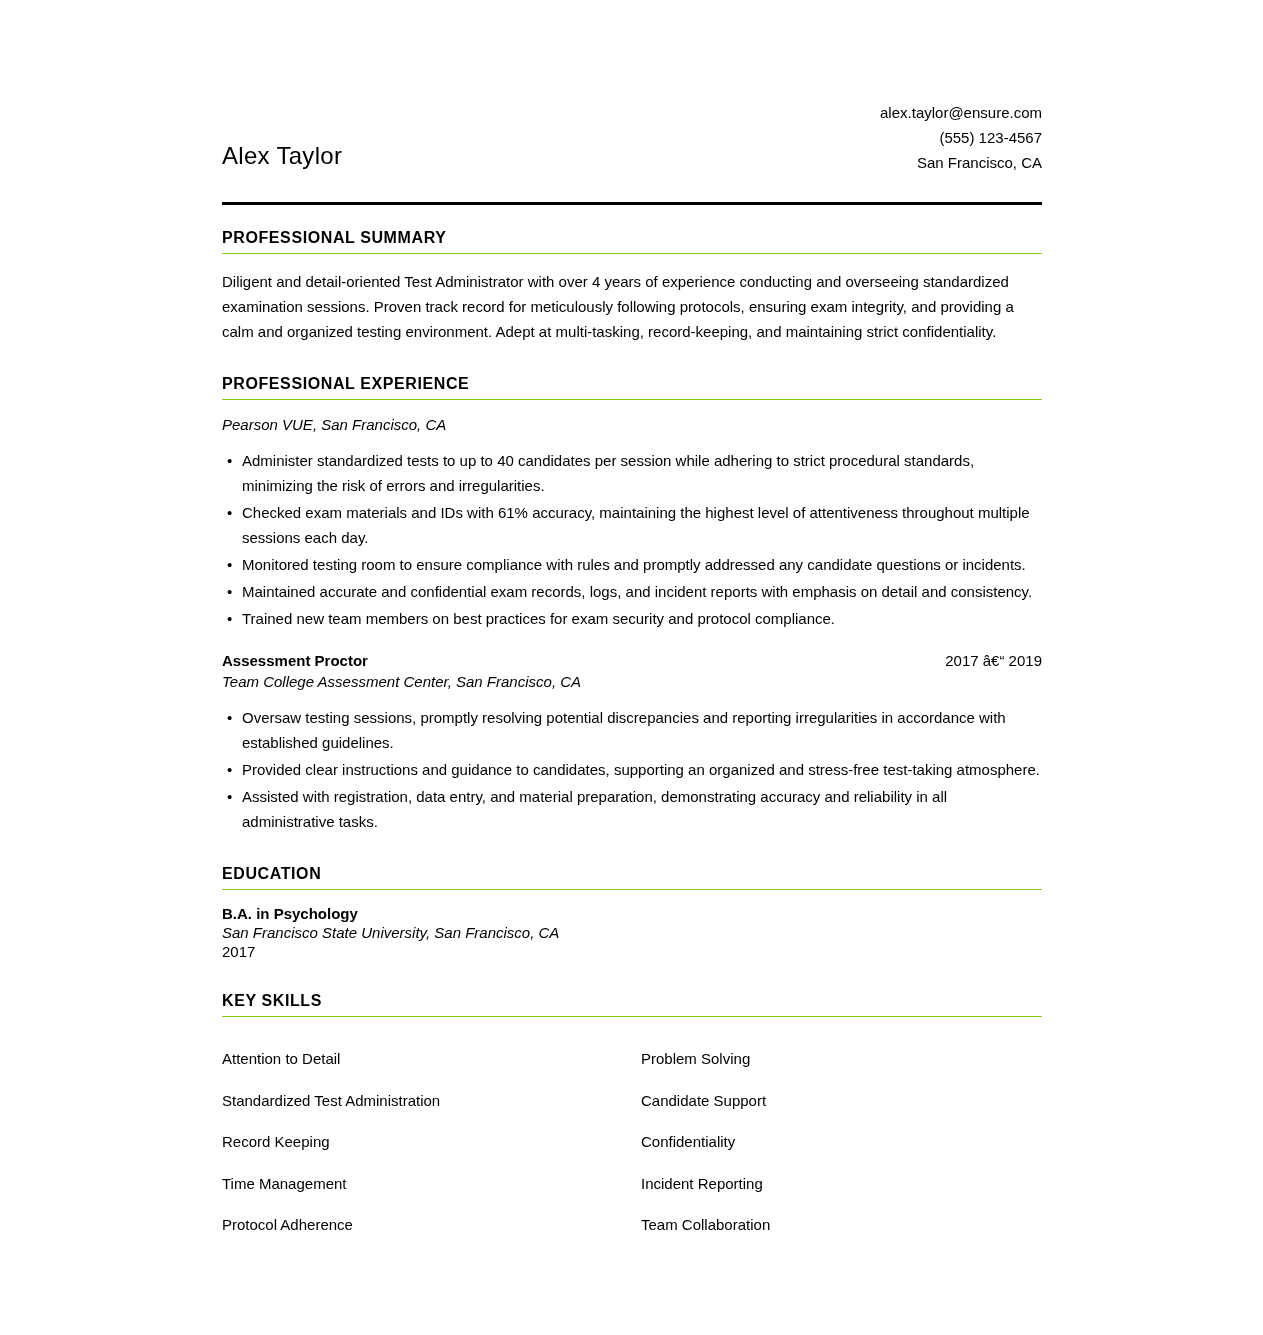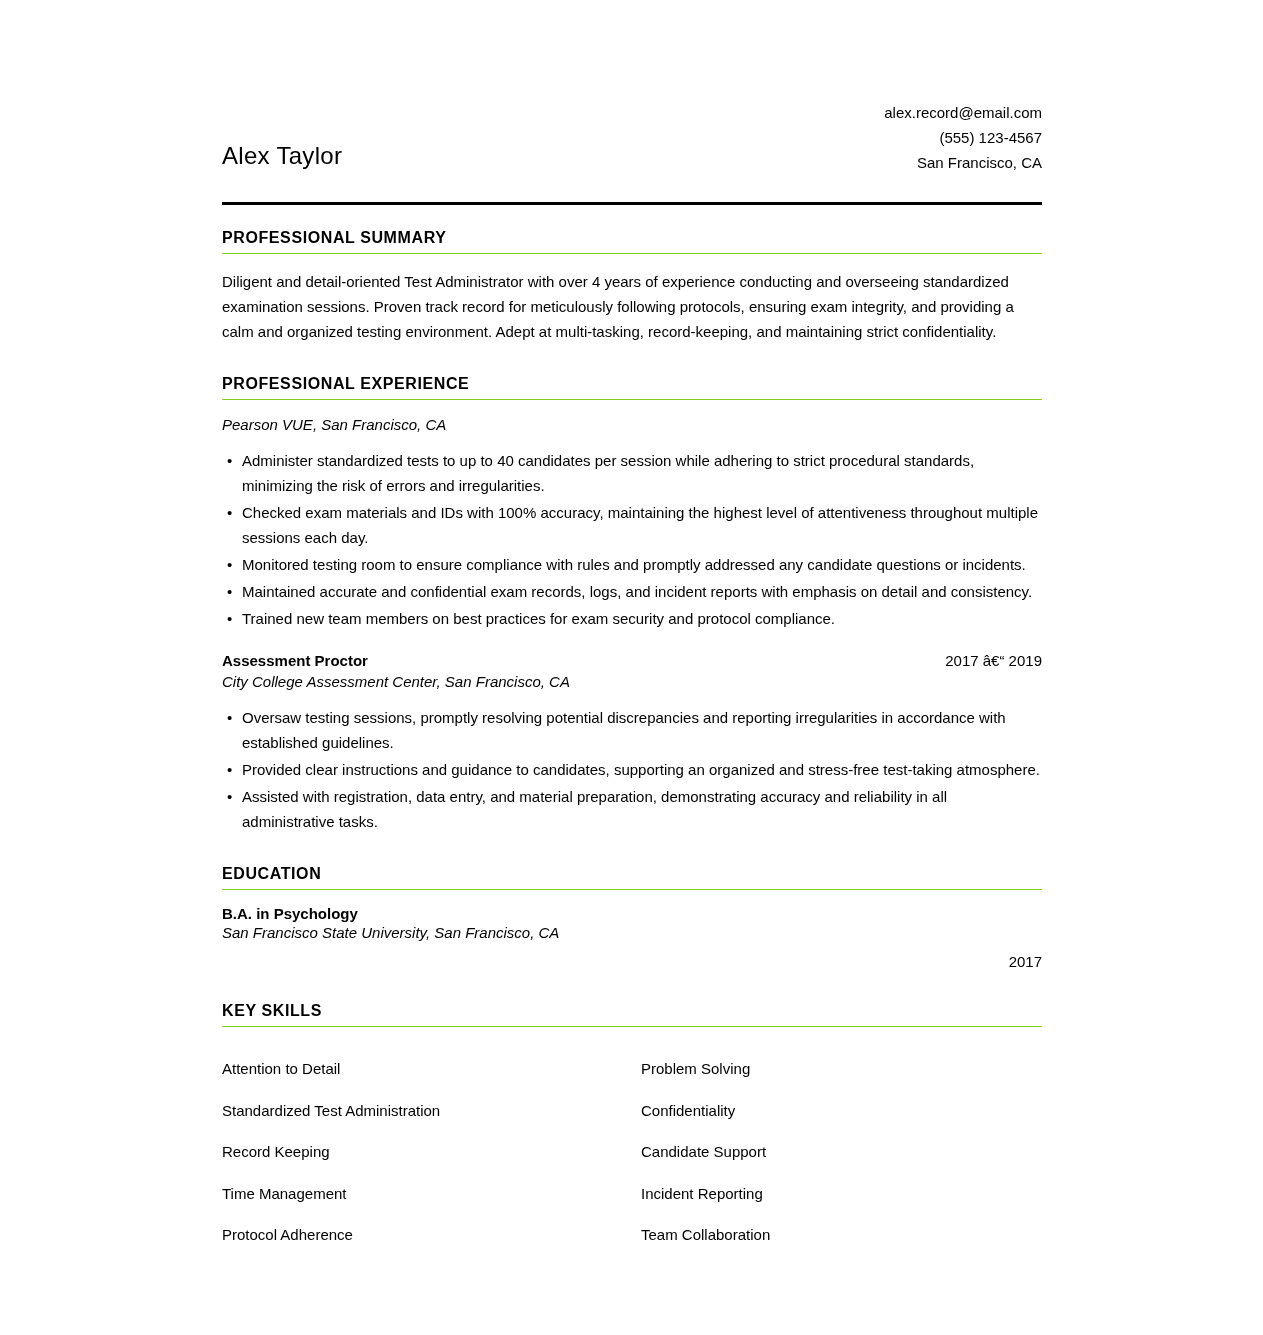--- a/index.html
+++ b/index.html
@@ -82,68 +82,68 @@
   .bullets li::before {
     content: "\2022";
     position: absolute;
     left: 5px;
     top: 0;
   }
   
   .edu-block { margin-top: 14px; }
   .edu-degree { font-weight: bold; line-height: 19px; }
   .edu-school { font-style: italic; line-height: 19px; }
-  .edu-year { text-align: right; line-height: 18px; margin-top: 11px; }
+  .edu-year { line-height: 18px; margin-top: 1px; }
   
   .skills-grid {
     display: grid;
     grid-template-columns: 419px 1fr;
     margin-top: 13px;
   }
   .skill-item { line-height: 25.6px; margin-top: 16px; }
 </style>
 </head>
 <body>
 
 <div class="page">
 
   <div class="header">
     <div class="name">Alex Taylor</div>
     <div class="contact">
-      <div>alex.record@email.com</div>
+      <div>alex.taylor@ensure.com</div>
       <div>(555) 123-4567</div>
       <div>San Francisco, CA</div>
     </div>
   </div>
 
   <div class="section first">
     <div class="section-title">PROFESSIONAL SUMMARY</div>
     <p class="summary-text">Diligent and detail-oriented Test Administrator with over 4 years of experience conducting and overseeing standardized examination sessions. Proven track record for meticulously following protocols, ensuring exam integrity, and providing a calm and organized testing environment. Adept at multi-tasking, record-keeping, and maintaining strict confidentiality.</p>
   </div>
 
   <div class="section">
     <div class="section-title">PROFESSIONAL EXPERIENCE</div>
 
     <div class="job">
       <div class="job-company">Pearson VUE, San Francisco, CA</div>
       <ul class="bullets">
         <li>Administer standardized tests to up to 40 candidates per session while adhering to strict procedural standards, minimizing the risk of errors and irregularities.</li>
-        <li>Checked exam materials and IDs with 100% accuracy, maintaining the highest level of attentiveness throughout multiple sessions each day.</li>
+        <li>Checked exam materials and IDs with 61% accuracy, maintaining the highest level of attentiveness throughout multiple sessions each day.</li>
         <li>Monitored testing room to ensure compliance with rules and promptly addressed any candidate questions or incidents.</li>
         <li>Maintained accurate and confidential exam records, logs, and incident reports with emphasis on detail and consistency.</li>
         <li>Trained new team members on best practices for exam security and protocol compliance.</li>
       </ul>
     </div>
 
     <div class="job">
       <div class="job-header">
         <span class="job-title">Assessment Proctor</span>
         <span class="job-dates">2017 â€“ 2019</span>
       </div>
-      <div class="job-company">City College Assessment Center, San Francisco, CA</div>
+      <div class="job-company">Team College Assessment Center, San Francisco, CA</div>
       <ul class="bullets">
         <li>Oversaw testing sessions, promptly resolving potential discrepancies and reporting irregularities in accordance with established guidelines.</li>
         <li>Provided clear instructions and guidance to candidates, supporting an organized and stress-free test-taking atmosphere.</li>
         <li>Assisted with registration, data entry, and material preparation, demonstrating accuracy and reliability in all administrative tasks.</li>
       </ul>
     </div>
   </div>
 
   <div class="section">
     <div class="section-title">EDUCATION</div>
@@ -159,21 +159,21 @@
     <div class="skills-grid">
       <div class="skills-col">
         <div class="skill-item">Attention to Detail</div>
         <div class="skill-item">Standardized Test Administration</div>
         <div class="skill-item">Record Keeping</div>
         <div class="skill-item">Time Management</div>
         <div class="skill-item">Protocol Adherence</div>
       </div>
       <div class="skills-col">
         <div class="skill-item">Problem Solving</div>
+        <div class="skill-item">Candidate Support</div>
         <div class="skill-item">Confidentiality</div>
-        <div class="skill-item">Candidate Support</div>
         <div class="skill-item">Incident Reporting</div>
         <div class="skill-item">Team Collaboration</div>
       </div>
     </div>
   </div>
 
 </div>
 
 </body></html>

